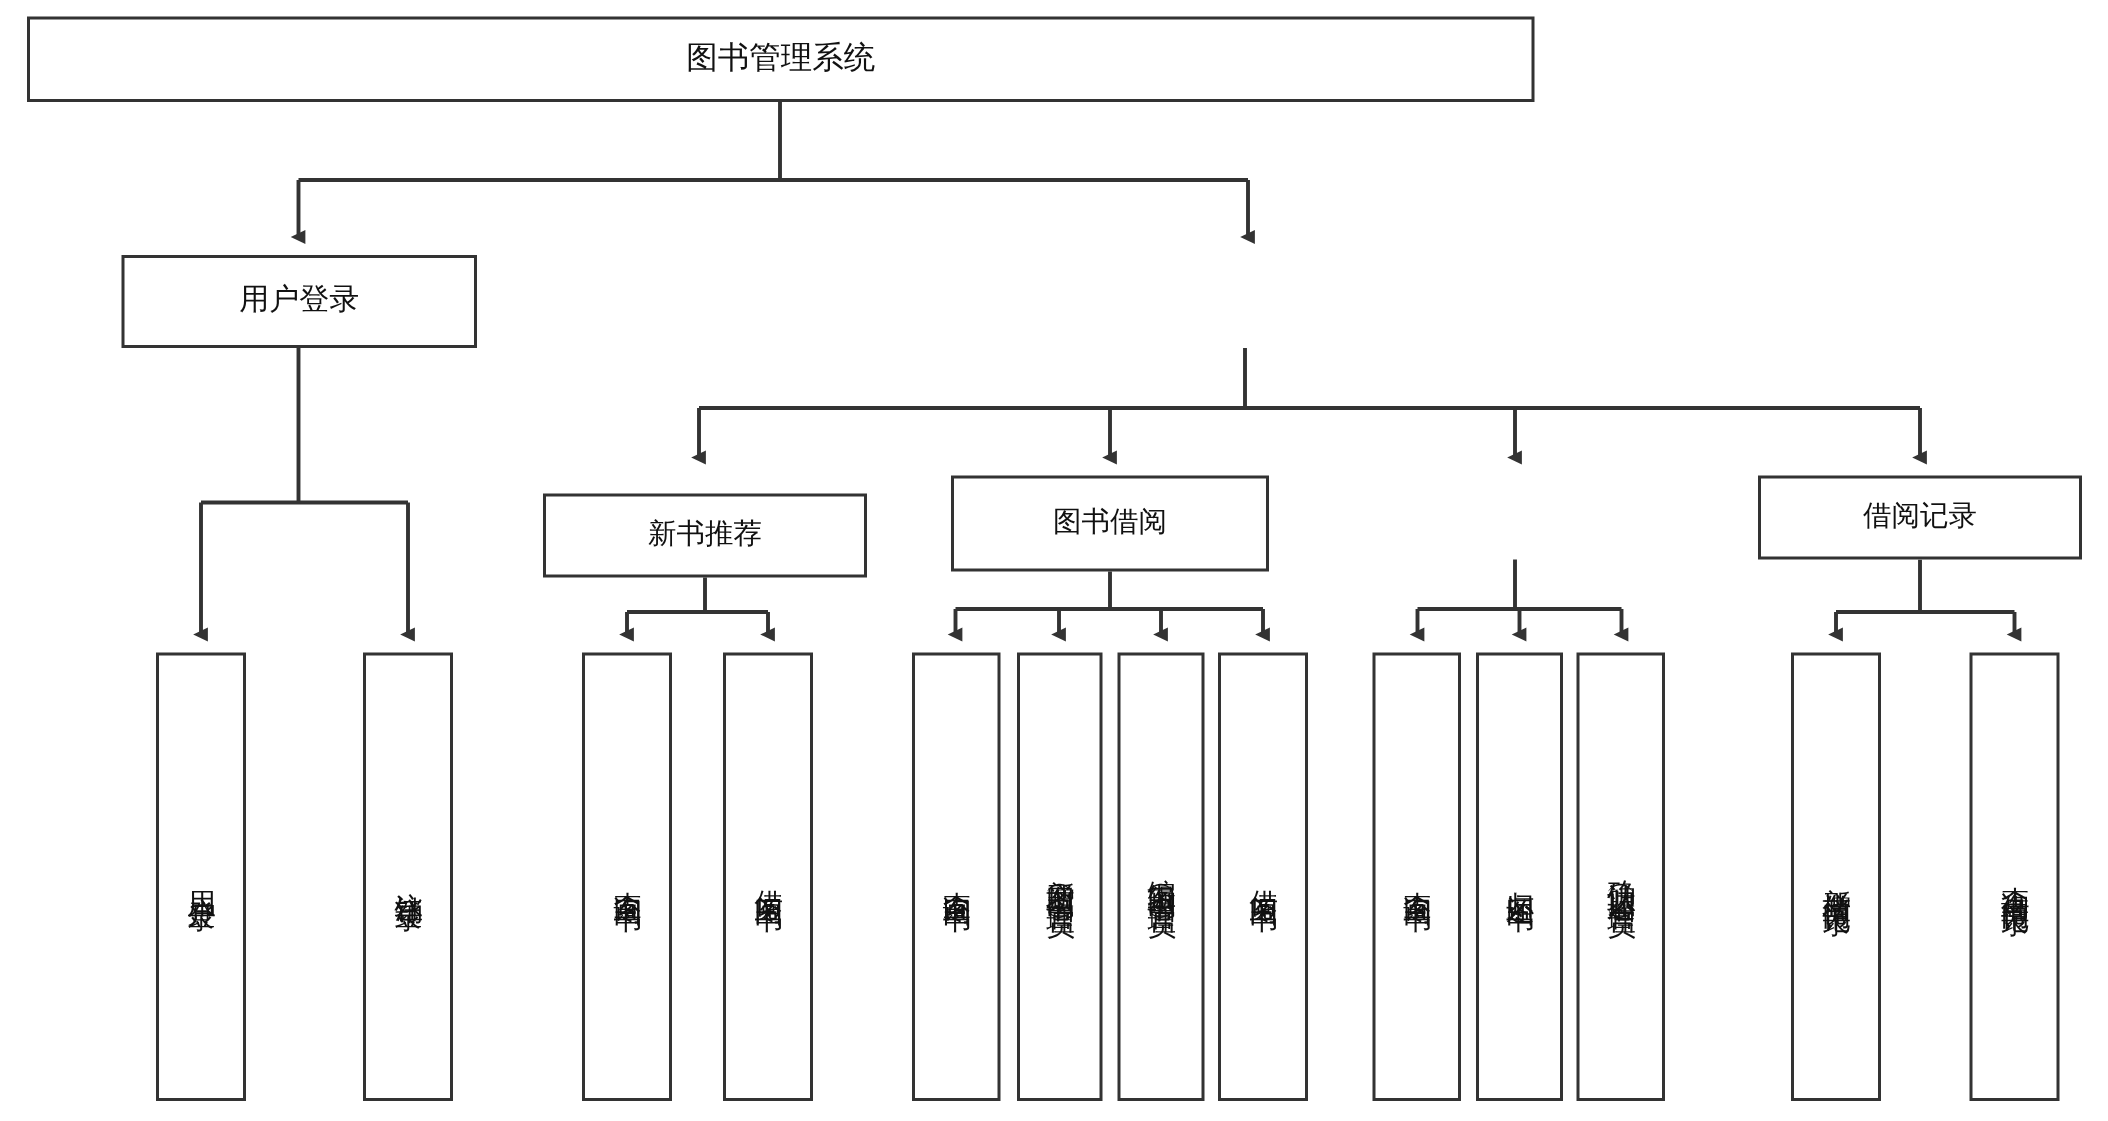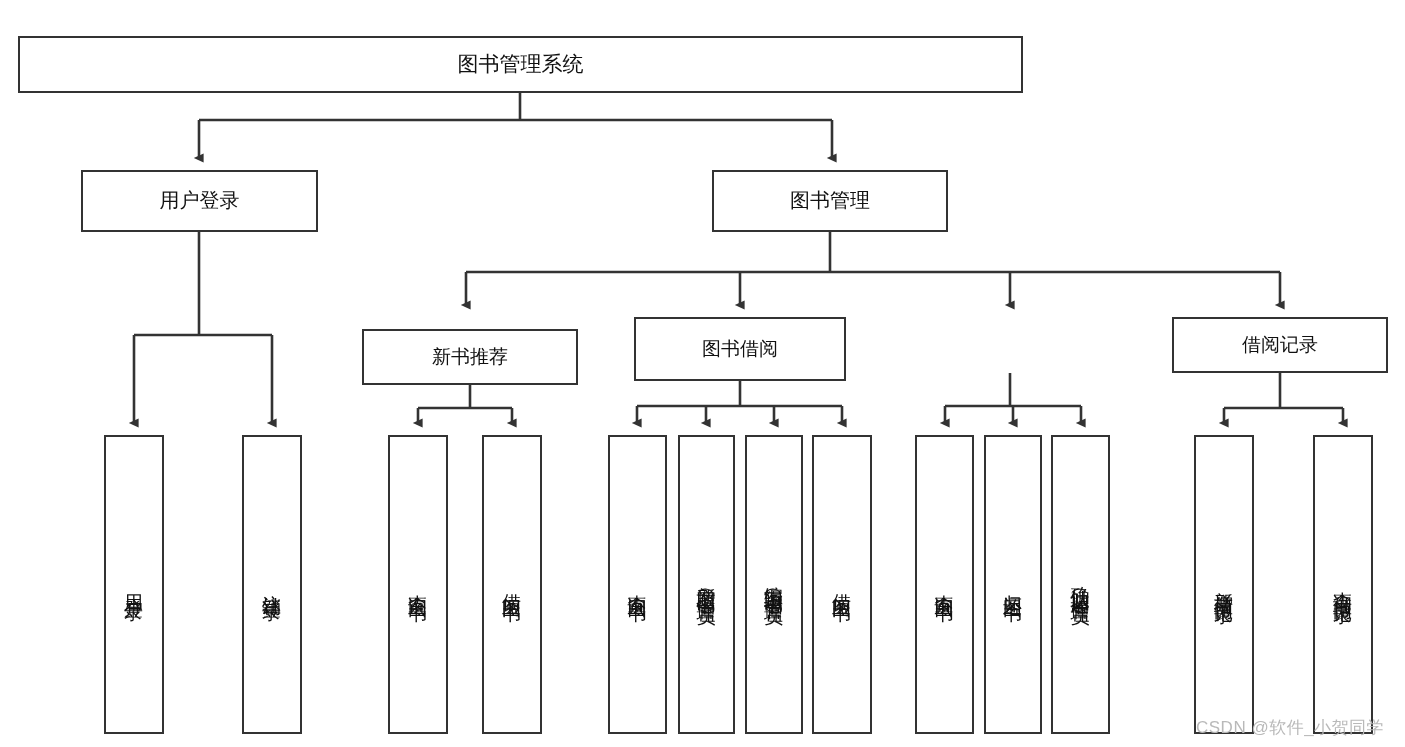--- a/index.html
+++ b/index.html
@@ -34,21 +34,21 @@
     align-items: center;
     justify-content: center;
     color: #111111;
     z-index: 2;
   }
   .node .lbl {
     display: block;
     text-align: center;
     line-height: 1.18;
   }
-  .node-root   { font-size: 21px; margin-top: 25px; }
+  .node-root   { font-size: 21px; }
   .node-l1     { font-size: 20px; }
   .node-l2     { font-size: 19px; }
   .node-leaf   { font-size: 19px; }
   .node-leaf .lbl {
     writing-mode: vertical-rl;
     text-orientation: upright;
     letter-spacing: 3px;
     line-height: 1.0;
     max-height: 100%;
   }
@@ -116,23 +116,20 @@
     </g>
   </svg>
 
   <div class="node node-root" style="left:18px; top:11px; width:1005px; height:57px;">
     <span class="lbl">图书管理系统</span>
   </div>
 
   <div class="node node-l1" style="left:81px; top:170px; width:237px; height:62px;">
     <span class="lbl">用户登录</span>
   </div>
-  <div class="node node-l1" style="left:712px; top:170px; width:236px; height:62px;">
-    <span class="lbl">图书管理</span>
-  </div>
 
   <div class="node node-l2" style="left:362px; top:317px; width:216px; height:56px;margin-top:12px;">
     <span class="lbl">新书推荐</span>
   </div>
   <div class="node node-l2" style="left:634px; top:317px; width:212px; height:64px;">
     <span class="lbl">图书借阅</span>
   </div>
   <div class="node node-l2" style="left:1172px; top:317px; width:216px; height:56px;">
     <span class="lbl">借阅记录</span>
   </div>
@@ -170,15 +167,14 @@
   <div class="node node-leaf" style="left:1051px; top:435px; width:59px; height:299px;">
     <span class="lbl">确认归还（管理员）</span>
   </div>
   <div class="node node-leaf" style="left:1194px; top:435px; width:60px; height:299px;">
     <span class="lbl">新增借阅记录</span>
   </div>
   <div class="node node-leaf" style="left:1313px; top:435px; width:60px; height:299px;">
     <span class="lbl">查询借阅记录</span>
   </div>
 
-  <div class="watermark" style="left:1196px; top:716px;">CSDN @软件_小贺同学</div>
 
 </div>
 
 </body></html>

